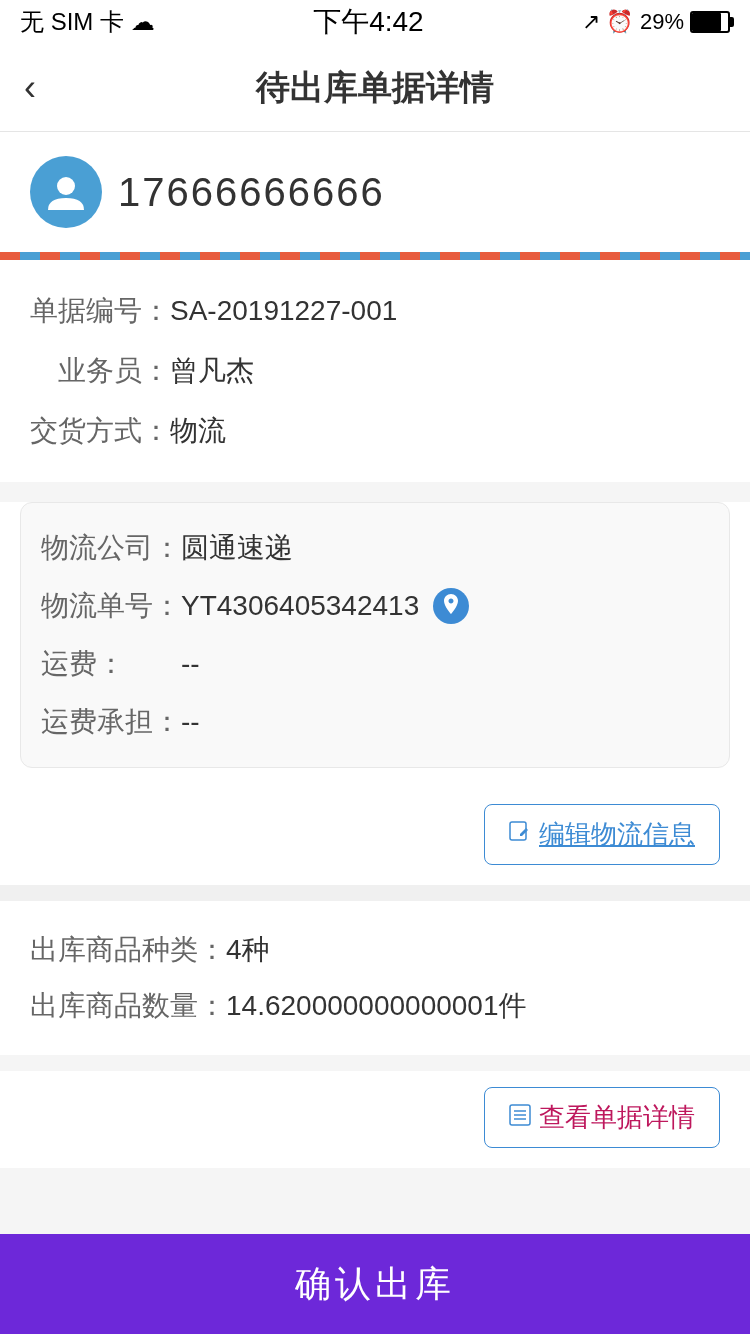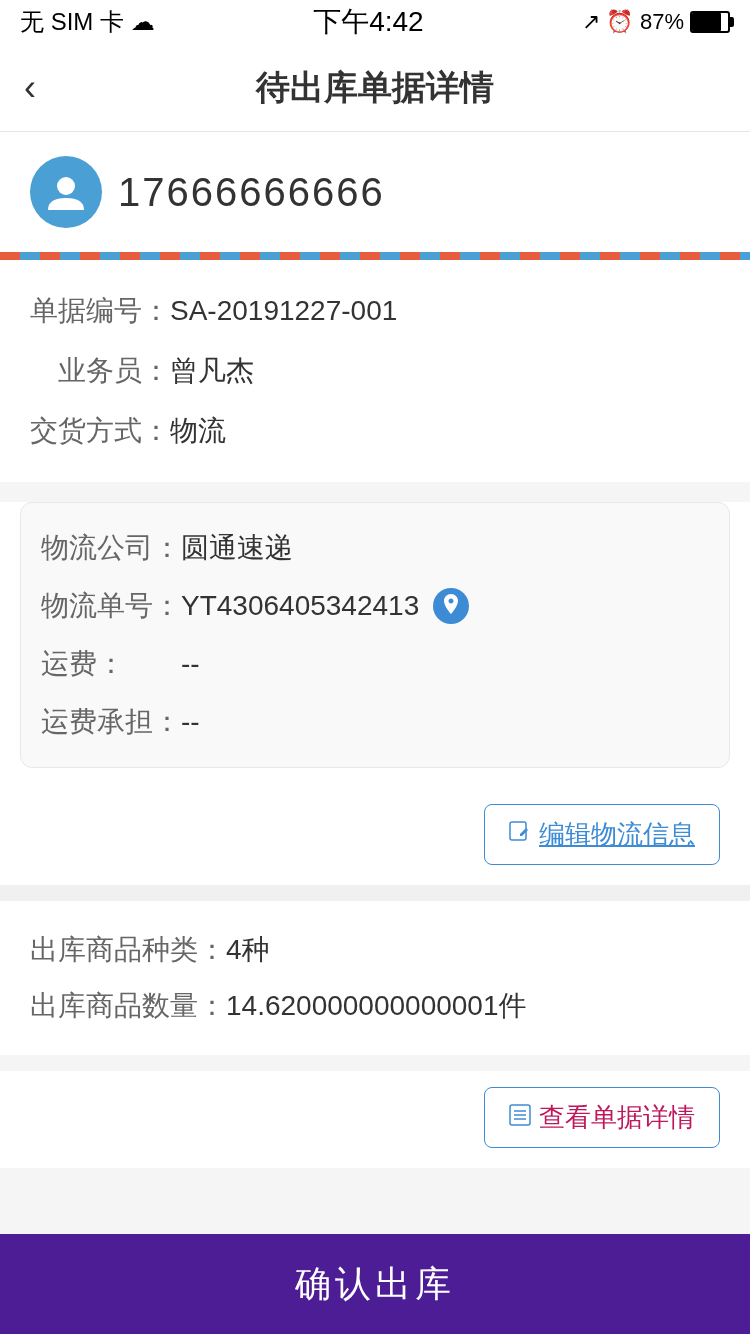--- a/index.html
+++ b/index.html
@@ -237,21 +237,21 @@
       background: #f5f5f5;
     }
 
     
     .bottom-bar {
       position: fixed;
       bottom: 0;
       left: 0;
       width: 750px;
       height: 100px;
-      background: #4c1d95;
+      background: #6d28d9;
       display: flex;
       align-items: center;
       justify-content: center;
       cursor: pointer;
     }
     .bottom-btn-text {
       font-size: 36px;
       color: #fff;
       font-weight: 500;
       letter-spacing: 4px;
@@ -261,21 +261,21 @@
 <body>
 
 <div class="status-bar">
   <div class="status-left">
     <span>无 SIM 卡 ☁</span>
   </div>
   <div class="status-center">下午4:42</div>
   <div class="status-right">
     <span>↗</span>
     <span>⏰</span>
-    <span>87%</span>
+    <span>29%</span>
     <span style="display:inline-block;width:40px;height:22px;border:2px solid #000;border-radius:3px;position:relative;">
       <span style="display:block;width:80%;height:100%;background:#000;border-radius:1px;"></span>
       <span style="position:absolute;right:-6px;top:50%;transform:translateY(-50%);width:4px;height:10px;background:#000;border-radius:0 2px 2px 0;"></span>
     </span>
   </div>
 </div>
 
 <div class="nav-bar">
   <div class="nav-back">‹</div>
   <div class="nav-title">待出库单据详情</div>

